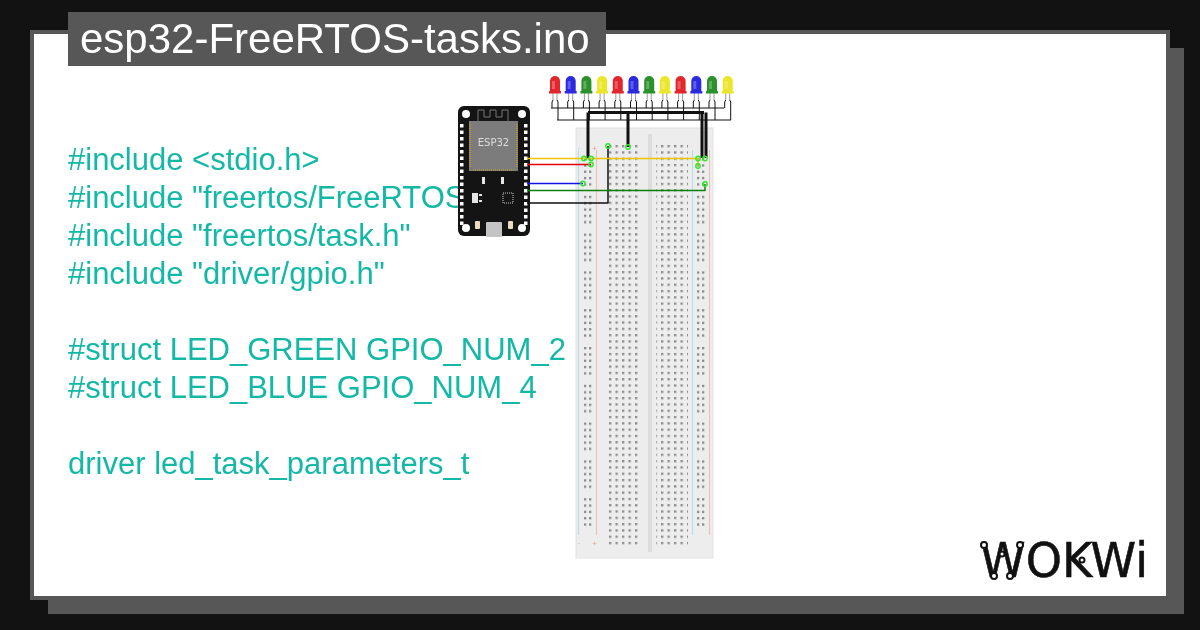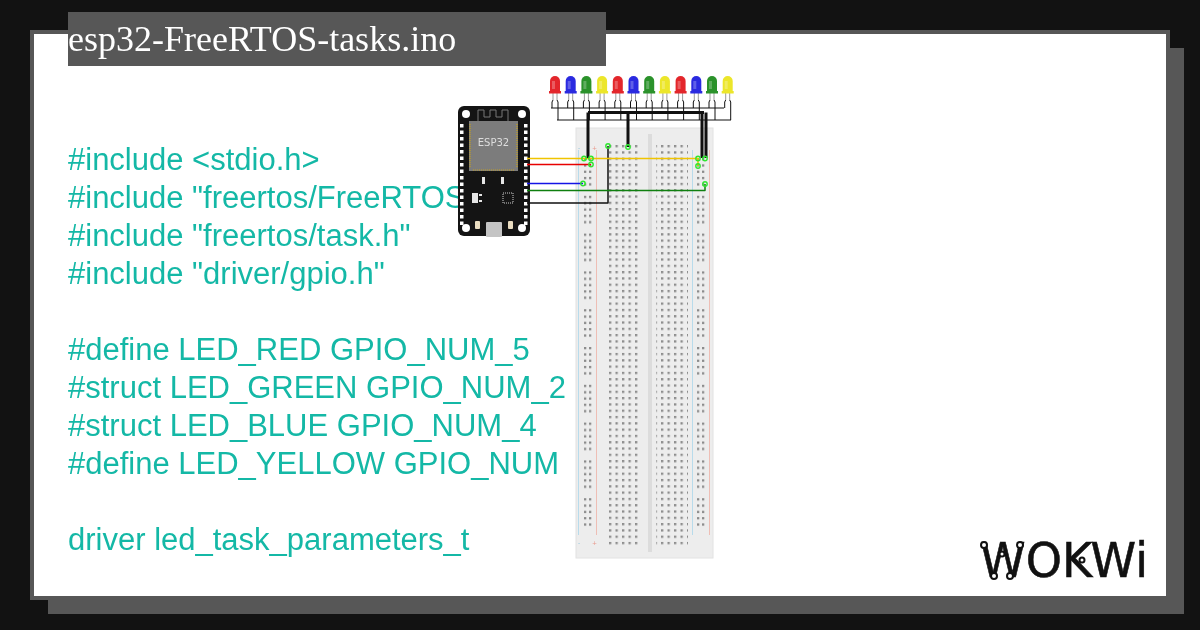--- a/index.html
+++ b/index.html
@@ -16,22 +16,22 @@
     position: absolute; left: 30px; top: 30px; width: 1132px; height: 562px;
     background: #ffffff; border: 4px solid #575757;
     overflow: hidden;
   }
   .title-tab {
     position: absolute; left: 68px; top: 12px; width: 538px; height: 54px;
     background: #575757; overflow: hidden; z-index: 5;
   }
   .title-tab span {
     display: block; white-space: nowrap;
-    color: #ffffff; font-size: 36px; line-height: 54px; 
-    font-family: Liberation Serif, serif;
+    color: #ffffff; font-size: 42px; line-height: 54px; padding-left: 12px;
+    font-family: Liberation Sans, sans-serif;
   }
   .code {
     position: absolute; left: 68px; top: 141px; width: 510px;
     overflow: hidden; z-index: 1;
   }
   .code div {
     white-space: nowrap; color: #14b8a6; font-size: 31px; line-height: 38px;
     height: 38px; font-family: "Liberation Sans", sans-serif;
   }
   .diagram {
@@ -50,24 +50,22 @@
 <div class="title-tab">
   <span>esp32-FreeRTOS-tasks.ino</span>
 </div>
 
 <div class="code">
   <div>#include &lt;stdio.h&gt;</div>
   <div>#include "freertos/FreeRTOS.h"</div>
   <div>#include "freertos/task.h"</div>
   <div>#include "driver/gpio.h"</div>
   <div></div>
-  <div>#define LED_RED GPIO_NUM_5</div>
   <div>#struct LED_GREEN GPIO_NUM_2</div>
   <div>#struct LED_BLUE GPIO_NUM_4</div>
-  <div>#define LED_YELLOW GPIO_NUM</div>
   <div></div>
   <div>driver led_task_parameters_t</div>
 </div>
 
 <svg class="diagram" viewBox="0 0 1200 630" xmlns="http://www.w3.org/2000/svg">
   <defs>
     <pattern id="bbHoles" x="609" y="145" width="6.5" height="6.3" patternUnits="userSpaceOnUse">
       <rect x="0" y="0" width="2.3" height="2.3" fill="#8c8c8c"></rect>
     </pattern>
     <pattern id="railHoles" x="584" y="158" width="10" height="37.8" patternUnits="userSpaceOnUse">

